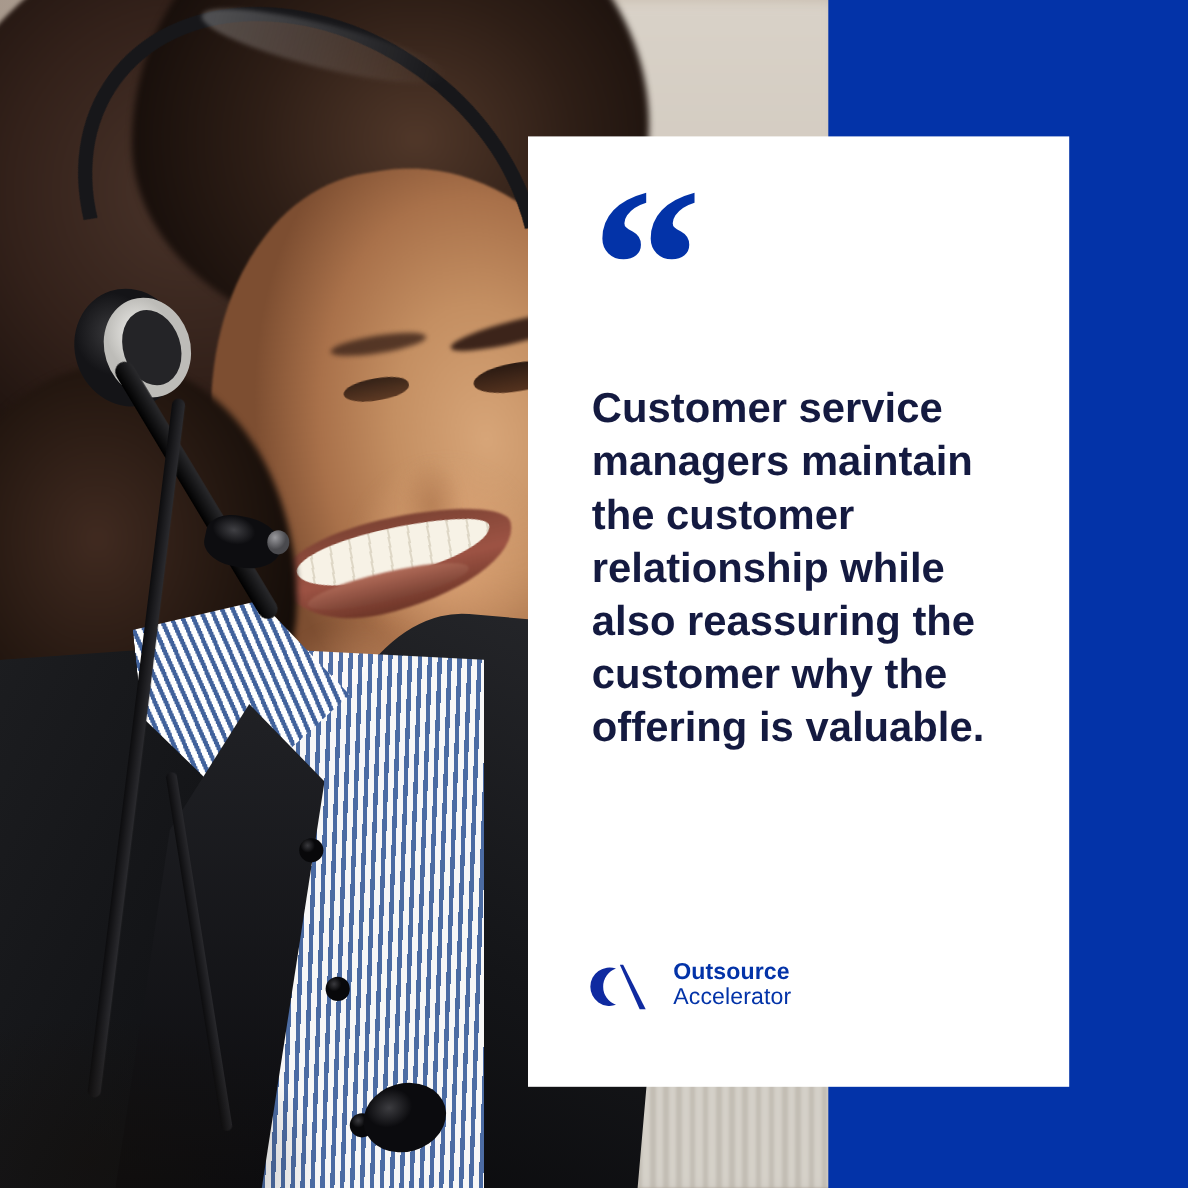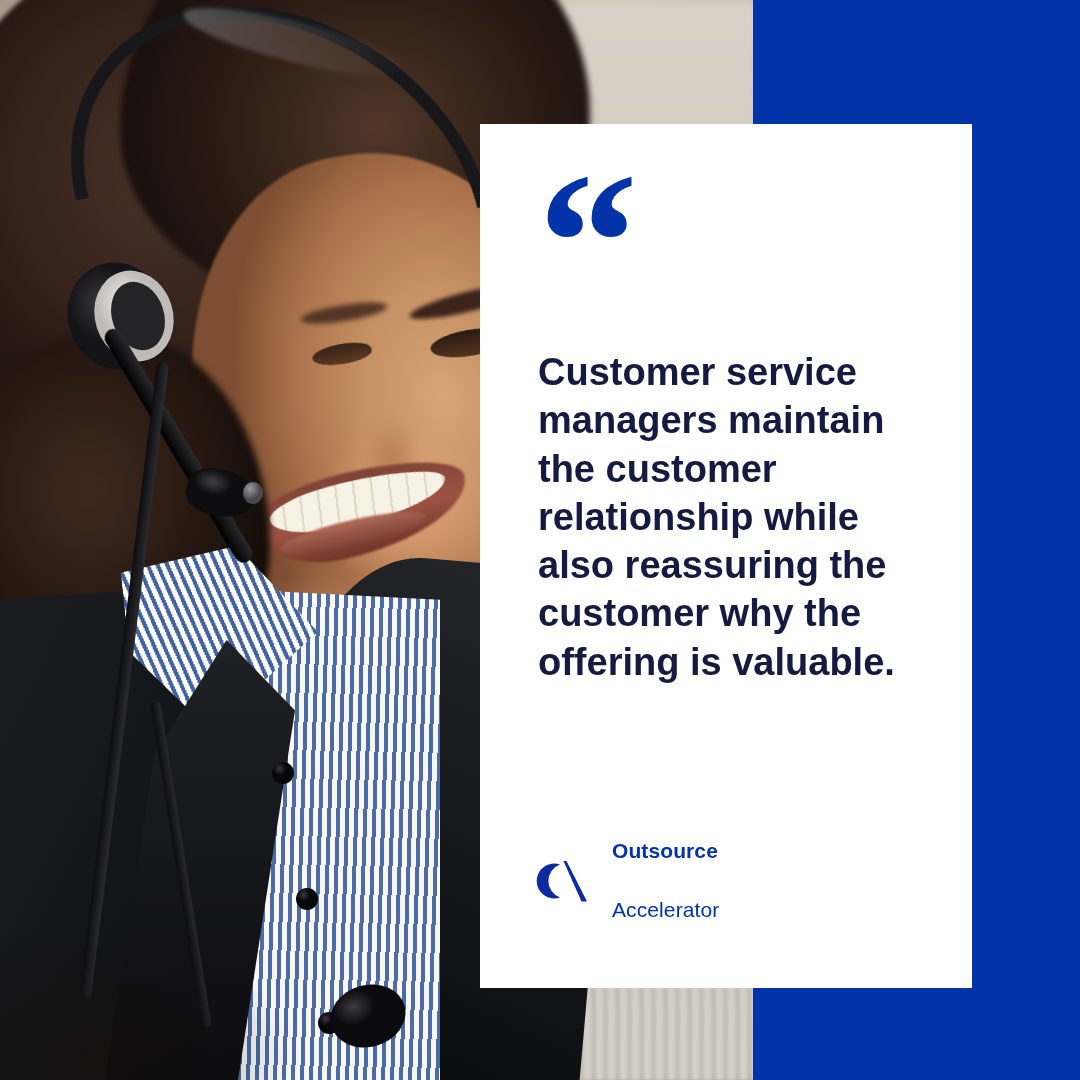--- a/index.html
+++ b/index.html
@@ -117,25 +117,25 @@
   .bluepanel{position:absolute;top:0;right:0;width:327px;height:1080px;background:var(--brand);}
 
   
   .card{position:absolute;left:480px;top:124px;width:492px;height:864px;background:#ffffff;}
   .quote-mark{position:absolute;left:58px;top:18px;font-size:200px;line-height:1;
         color:var(--brand);font-family:"Liberation Serif", serif;font-weight:700;letter-spacing:-6px;}
   .quote-text{position:absolute;left:58px;top:224px;width:360px;
         color:var(--ink);font-size:38px;line-height:1.27;font-weight:700;}
 
   
-  .logo{position:absolute;left:56px;top:716px;display:flex;align-items:center;gap:14px;}
+  .logo{position:absolute;left:56px;top:749px;display:flex;align-items:flex-start;gap:14px;}
   .logo-mark{width:62px;height:48px;display:block;}
   .logo-words{display:flex;flex-direction:column;line-height:1.08;color:var(--brand);}
   .logo-top{font-size:21px;font-weight:700;letter-spacing:.1px;}
-  .logo-bottom{font-size:21px;font-weight:400;letter-spacing:.1px;margin-top:36px;}
+  .logo-bottom{font-size:21px;font-weight:400;letter-spacing:.1px;}
 </style>
 </head>
 <body>
 
 <div id="stage">
 
   <div class="photo">
     <div class="wall"></div>
     <div class="radiator"></div>
 

